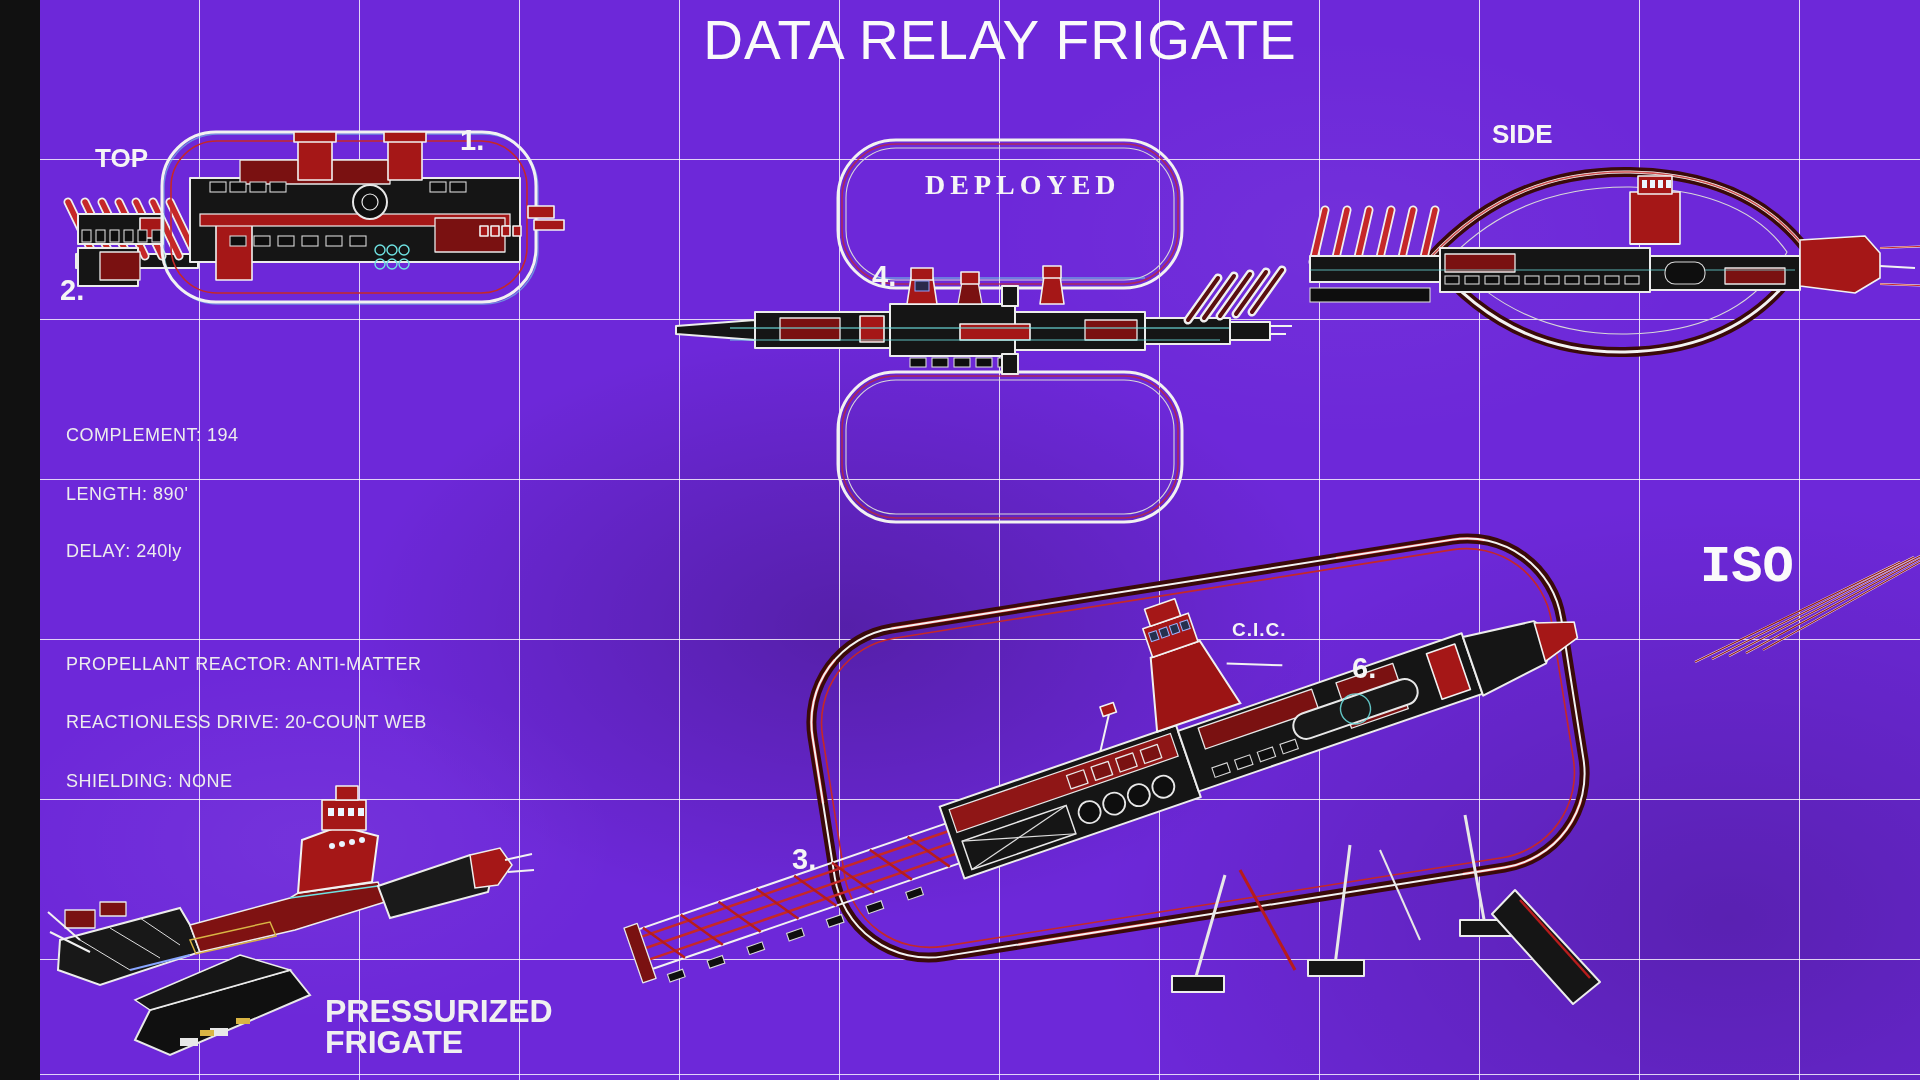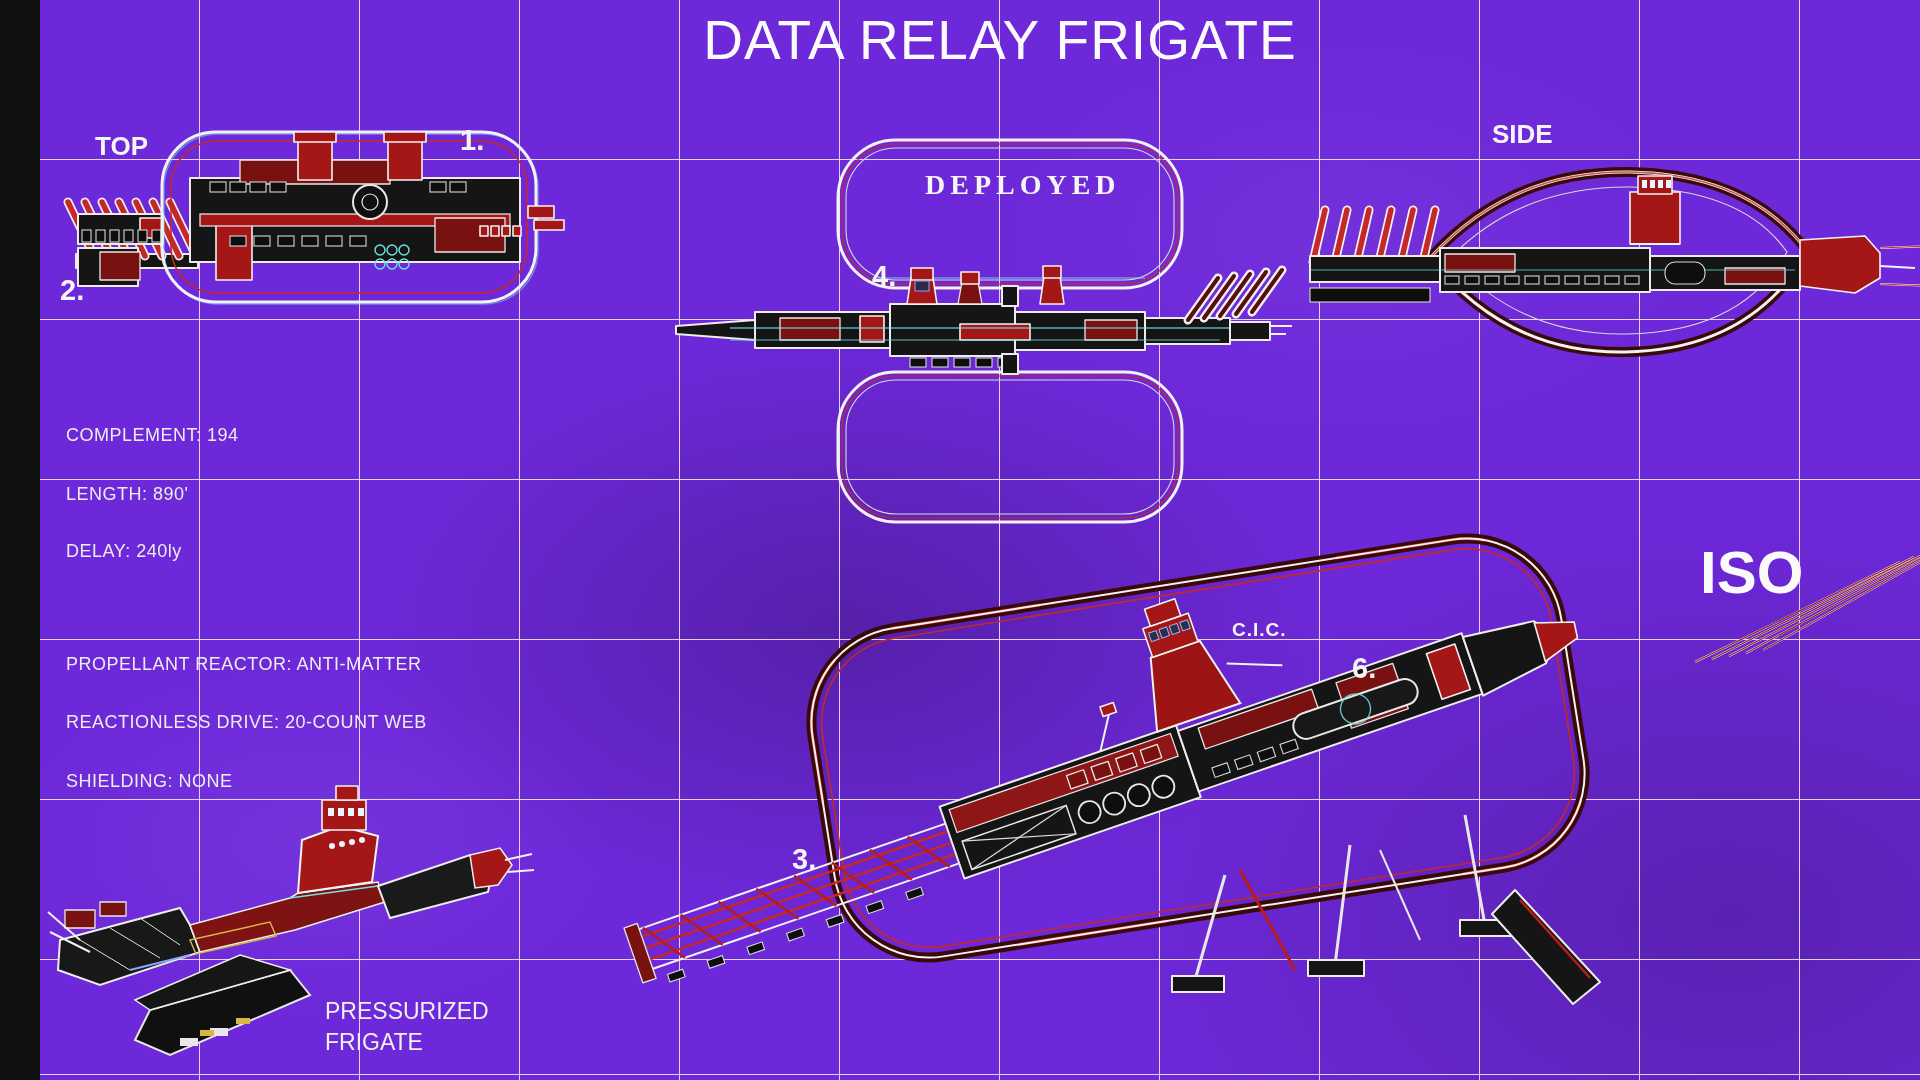--- a/index.html
+++ b/index.html
@@ -12,26 +12,26 @@
       radial-gradient(700px 420px at 42% 58%, rgba(0,0,0,.22), transparent 70%),
       radial-gradient(900px 600px at 88% 85%, rgba(0,0,0,.18), transparent 70%);}
   .grid{position:absolute;inset:0;pointer-events:none;
     background-image:
       repeating-linear-gradient(to right, rgba(255,255,255,0) 0 159px, rgba(255,255,255,.8) 159px 160px),
       repeating-linear-gradient(to bottom, rgba(255,255,255,0) 0 159px, rgba(255,255,255,.8) 159px 160px);}
   .hline{position:absolute;left:0;width:1920px;height:1px;background:rgba(255,255,255,.8);}
   .abs{position:absolute;white-space:nowrap;}
   .title{font-size:55px;font-weight:400;color:#fafafa;letter-spacing:1px;text-align:center;}
   .viewlab{font-size:26px;font-weight:700;color:#f5f5f5;}
-  .isolab{font-size:60px;font-weight:700;color:#fafafa;}
+  .isolab{font-size:52px;font-weight:700;color:#fafafa;font-family:Liberation Mono, monospace;}
   .deplab{font-family:"Liberation Serif",serif;font-size:28px;font-weight:700;letter-spacing:5px;color:#f5f5f5;}
   .ciclab{font-size:19px;font-weight:700;letter-spacing:1px;color:#f5f5f5;}
   .num{font-size:29px;font-weight:700;color:#f5f5f5;}
   .spec{font-size:18px;font-weight:400;color:#ededed;letter-spacing:.5px;}
-  .note{font-size:23px;font-weight:400;color:#f0f0f0;line-height:31px;}
+  .note{font-size:32px;font-weight:700;color:#f0f0f0;line-height:31px;}
   svg{position:absolute;overflow:visible;}
   .lw{fill:none;stroke:#f2f2f2;stroke-width:3;stroke-linejoin:round}
   .lw2{fill:none;stroke:#f2f2f2;stroke-width:2;stroke-linejoin:round}
   .lw1{fill:none;stroke:#d9d9d9;stroke-width:1.1;stroke-linejoin:round}
   .lr{fill:none;stroke:#c62828;stroke-width:1.6}
   .lr2{fill:none;stroke:#d32f2f;stroke-width:3}
   .lc{fill:none;stroke:#6fe3e3;stroke-width:1.4}
   .fR{fill:#a51717;stroke:#f2f2f2;stroke-width:1.6;stroke-linejoin:round}
   .fR2{fill:#7a1111;stroke:#e8e8e8;stroke-width:1.3;stroke-linejoin:round}
   .fD{fill:#151515;stroke:#ececec;stroke-width:2;stroke-linejoin:round}
@@ -386,21 +386,21 @@
       <rect x="140" y="398" width="18" height="8" fill="#e8e8e8"></rect>
       <rect x="170" y="388" width="18" height="8" fill="#e8e8e8"></rect>
       <rect x="160" y="390" width="14" height="6" fill="#d9b544"></rect>
       <rect x="196" y="378" width="14" height="6" fill="#d9b544"></rect>
       <polygon points="200,315 250,330 110,370 95,360" fill="#161616" stroke="#ececec" stroke-width="1.5"></polygon>
     </g>
   </svg>
 
   <div class="abs title" style="left:30px;top:8px;width:1860px;">DATA RELAY FRIGATE</div>
 
-  <div class="abs viewlab" style="left:55px;top:131px;">TOP</div>
+  <div class="abs viewlab" style="left:55px;top:143px;">TOP</div>
   <div class="abs viewlab" style="left:1452px;top:119px;">SIDE</div>
   <div class="abs isolab" style="left:1660px;top:538px;">ISO</div>
   <div class="abs deplab" style="left:885px;top:169px;">DEPLOYED</div>
   <div class="abs ciclab" style="left:1192px;top:619px;">C.I.C.</div>
 
   <div class="abs num" style="left:420px;top:124px;">1.</div>
   <div class="abs num" style="left:20px;top:274px;">2.</div>
   <div class="abs num" style="left:752px;top:843px;">3.</div>
   <div class="abs num" style="left:832px;top:260px;">4.</div>
   <div class="abs num" style="left:1312px;top:652px;">6.</div>

